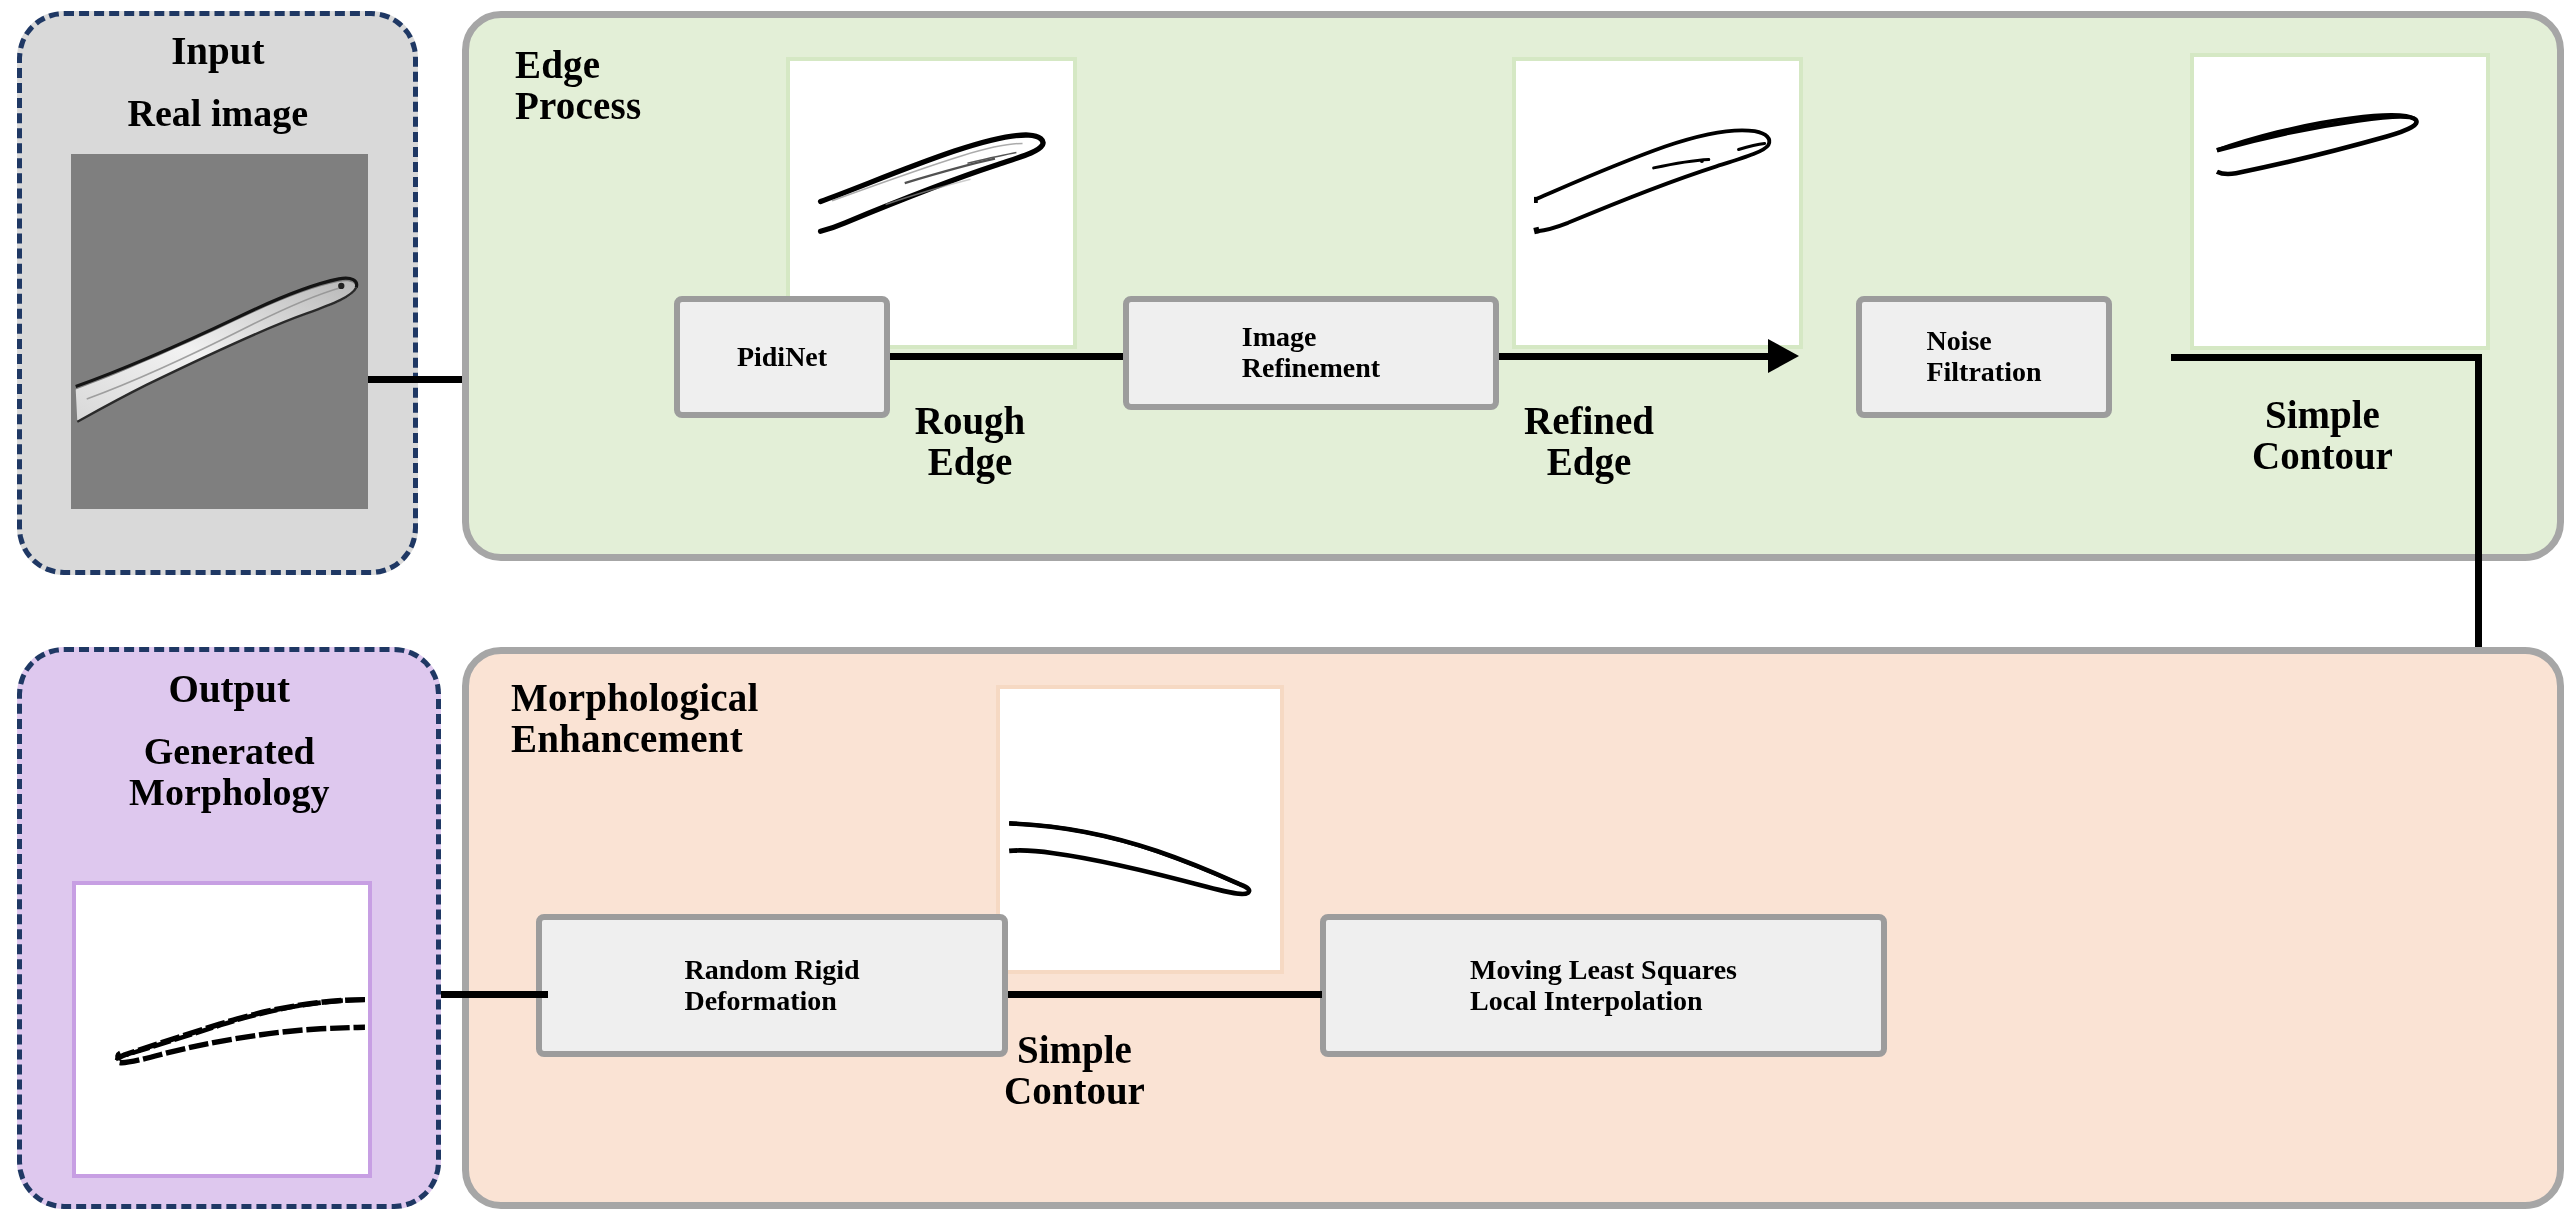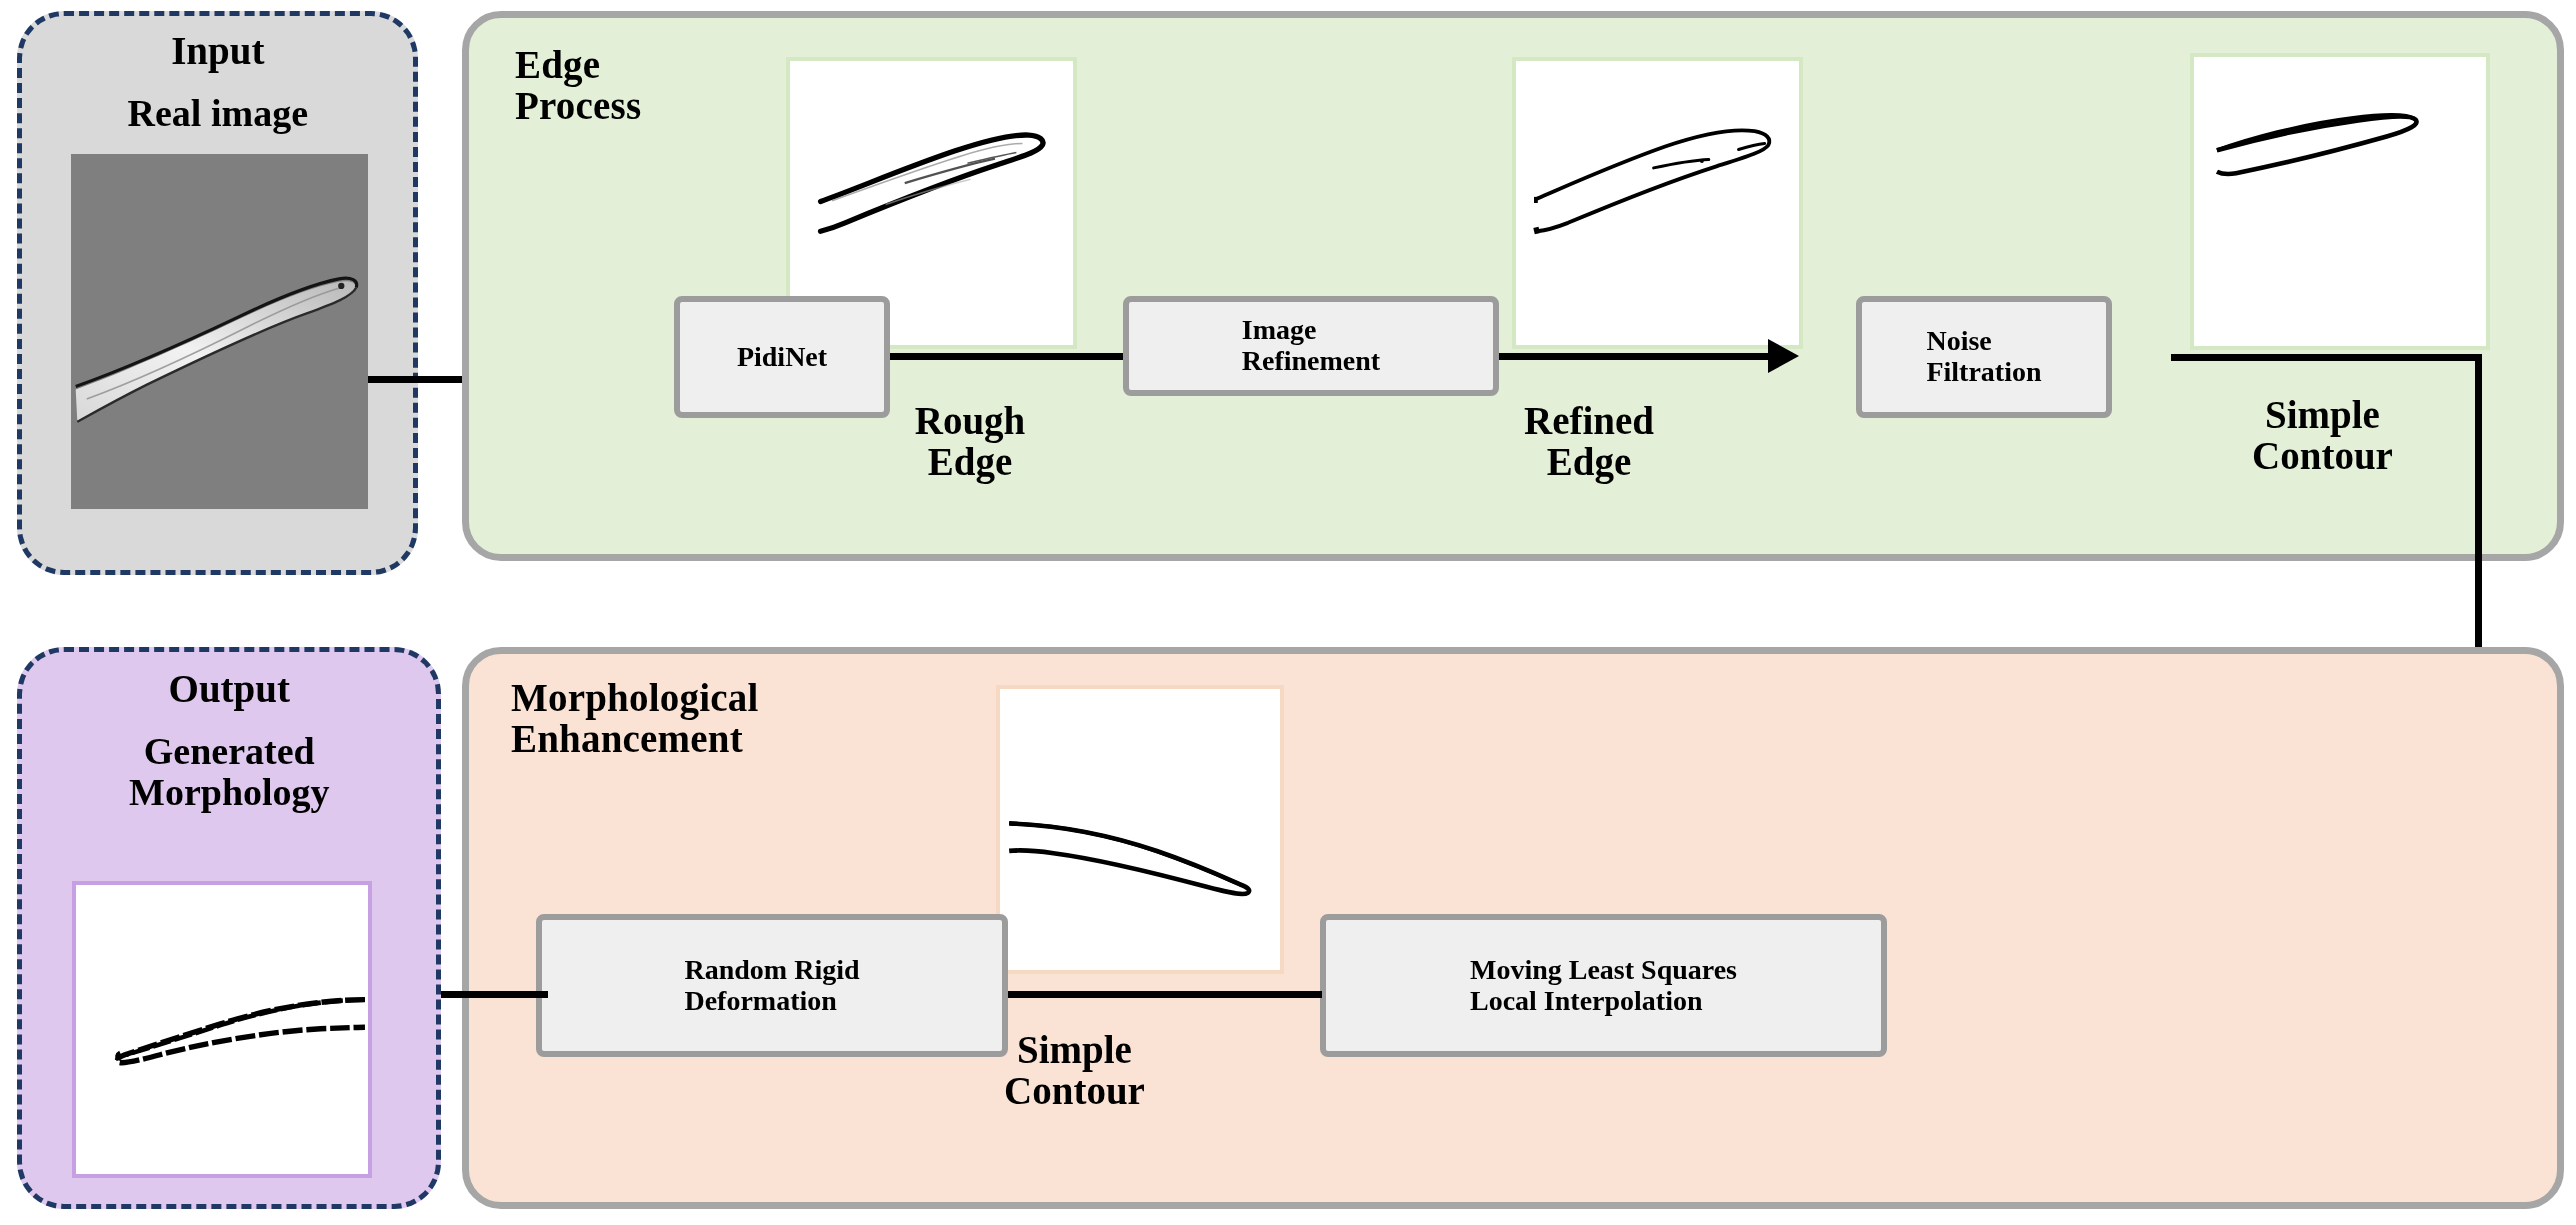--- a/index.html
+++ b/index.html
@@ -129,21 +129,21 @@
   <span>PidiNet</span>
 </div>
 
 <div class="abs hline" style="left:890px;top:353px;width:271px;"></div>
 <div class="abs arrow-r" style="left:1160px;top:339px;"></div>
 <div class="abs edge-label" style="left:852px;top:401px;width:236px;">
   <div>Rough</div>
   <div>Edge</div>
 </div>
 
-<div class="abs pbox" style="left:1123px;top:296px;width:376px;height:100px;">
+<div class="abs pbox" style="left:1123px;top:296px;width:376px;height:114px;">
   <span>
     <span>Image</span><br>
     <span>Refinement</span>
   </span>
 </div>
 
 <div class="abs imgframe frame-green" style="left:1512px;top:57px;width:291px;height:292px;">
   <svg viewBox="0 0 370 372" preserveAspectRatio="none" aria-hidden="true">
     <rect x="0" y="0" width="370" height="372" fill="#ffffff"></rect>
     <path d="M28,180 C70,162 130,135 195,112 C245,95 285,88 312,92 C328,95 334,102 330,110 C324,119 300,126 262,138 C206,156 130,186 68,212 C50,219 38,222 28,223" fill="none" stroke="#000" stroke-width="5" stroke-linejoin="round" stroke-linecap="round"></path>

